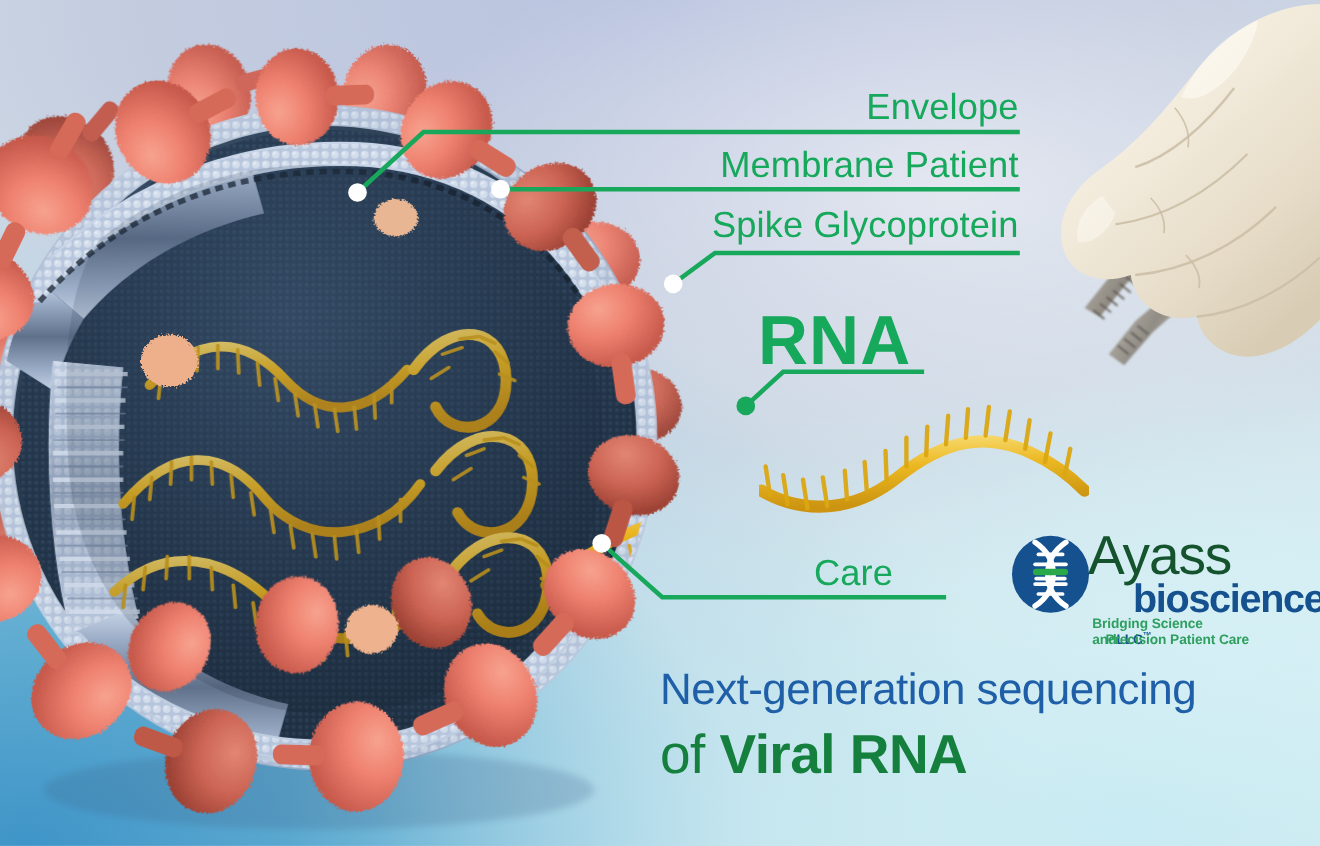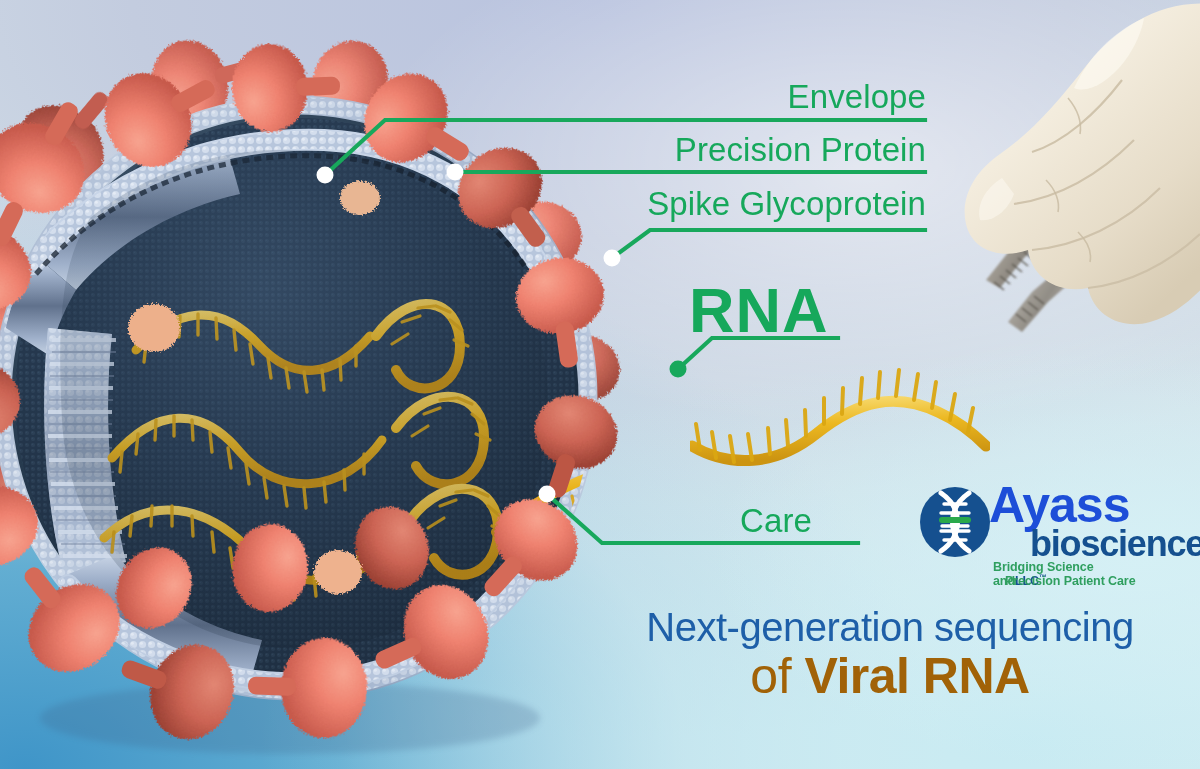--- a/index.html
+++ b/index.html
@@ -46,21 +46,21 @@
   .lbl-spike          { right:274px; top:185px; font-size:33px; }
   .lbl-rna            { left:689px;  top:274px; font-size:63px; font-weight:700; letter-spacing:1px; }
   .lbl-lipid          { left:740px;  top:502px; font-size:33px; }
   .lbl-membrane       { left:659px;  top:545px; font-size:33px; }
 
   
   #logo { position:absolute; left:905px; top:484px; width:240px; height:112px; }
   .logo-mark { position:absolute; left:12px; top:0px; width:76px; height:76px; }
   .logo-ayass {
     position:absolute; left:84px; top:-4px;
-    font-size:50px; font-weight:700; color:#1d4ed8;
+    font-size:50px; font-weight:400; color:#14532d;
     letter-spacing:-1px; line-height:1;
   }
   .logo-bio {
     position:absolute; left:86px; top:42px;
     font-size:36px; font-weight:700; color:#15508f;
     letter-spacing:-1.2px; line-height:1;margin-left:39px;
   }
   .logo-tag1 {
     position:absolute; left:88px; top:76px;
     font-size:12.5px; font-weight:700; color:#2f9f5f; line-height:1.12;
@@ -69,28 +69,28 @@
   .logo-tag1 .llc { color:#15508f; }
   .logo-tag1 .tm { font-size:8px; vertical-align:super; color:#15508f; }
   .logo-tag2 {
     position:absolute; left:88px; top:90px;
     font-size:12.5px; font-weight:700; color:#2f9f5f; line-height:1.12;
     letter-spacing:-0.1px;
     padding-left:12px;
   }
 
   
-  #headline { position:absolute; left:600px; top:606px; width:580px; text-align:center; }
+  #headline { position:absolute; left:600px; top:606px; width:580px; text-align:left; }
   .hl1 {
     font-size:40px; font-weight:400; color:#1e5fa8;
     line-height:1.05; letter-spacing:-0.5px;
   }
   .hl2 {
-    font-size:50px; color:#a16207; line-height:1.06;
-    letter-spacing:-0.5px; margin-top:2px;
+    font-size:50px; color:#15803d; line-height:1.06;
+    letter-spacing:-0.5px; margin-top:12px;
   }
   .hl2 .of { font-weight:400; }
   .hl2 .strong { font-weight:700; }
 </style>
 </head>
 <body>
 
 <div id="stage">
 
   <div class="bg"></div>
@@ -568,21 +568,21 @@
     <g fill="#ffffff" stroke="none">
       <circle cx="325" cy="175" r="8.5"></circle>
       <circle cx="455" cy="172" r="8.5"></circle>
       <circle cx="612" cy="258" r="8.5"></circle>
       <circle cx="547" cy="494" r="8.5"></circle>
     </g>
     <circle cx="678" cy="369" r="8.5" fill="#18a85c"></circle>
   </svg>
 
   <div class="lbl lbl-envelope">Envelope</div>
-  <div class="lbl lbl-membrane-prot">Precision Protein</div>
+  <div class="lbl lbl-membrane-prot">Membrane Patient</div>
   <div class="lbl lbl-spike">Spike Glycoprotein</div>
   <div class="lbl lbl-rna">RNA</div>
   <div class="lbl lbl-lipid">Care</div>
 
   <div id="logo">
     <svg class="logo-mark" viewBox="0 0 76 76">
       <circle cx="38" cy="38" r="35" fill="#15508f"></circle>
       <g stroke="#ffffff" stroke-width="5" fill="none" stroke-linecap="round">
         <path d="M24 9 C 46 24, 46 52, 24 67"></path>
         <path d="M52 9 C 30 24, 30 52, 52 67"></path>

